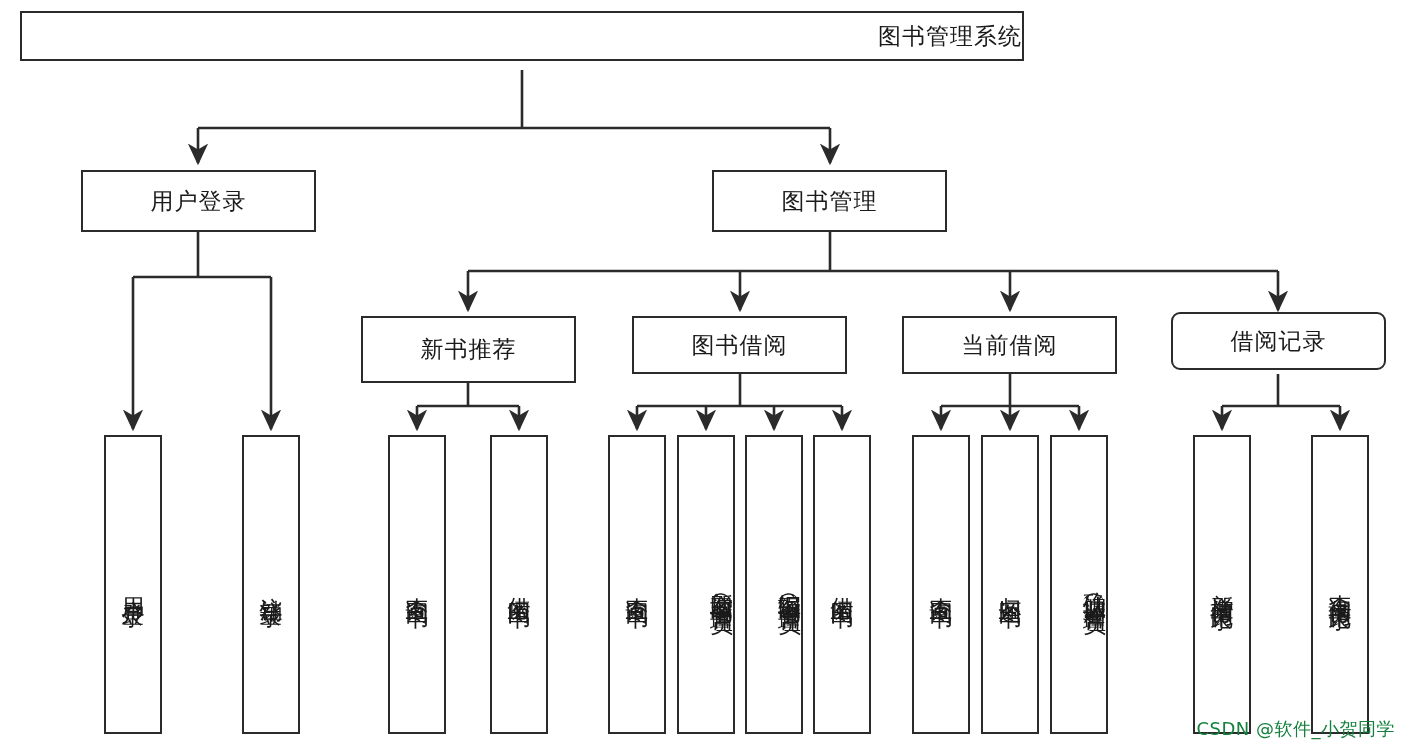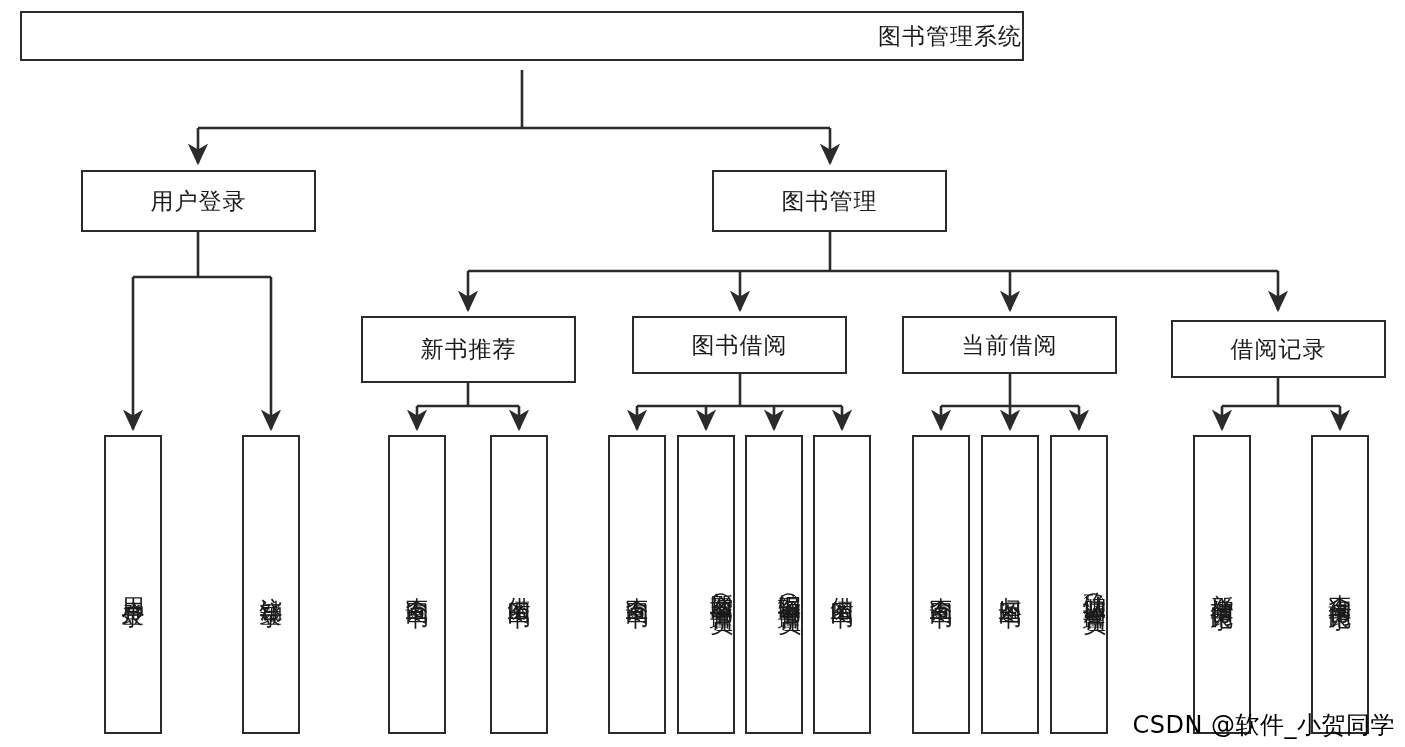--- a/index.html
+++ b/index.html
@@ -50,22 +50,22 @@
     left: 0;
     top: 0;
     width: 1405px;
     height: 747px;
     pointer-events: none;
   }
   #watermark {
     position: absolute;
     right: 10px;
     bottom: 6px;
-    font-size: 24px;
-    color: #000000;
+    font-size: 18px;
+    color: #15803d;
     white-space: nowrap;
     letter-spacing: 0.5px;
   }
 </style>
 </head>
 <body>
 
 <div id="canvas">
 
   <svg id="lines" viewBox="0 0 1405 747" width="1405" height="747" xmlns="http://www.w3.org/2000/svg">
@@ -131,21 +131,21 @@
 
   <div class="node h" style="left:361px; top:316px; width:215px; height:67px;">
     <span>新书推荐</span>
   </div>
   <div class="node h" style="left:632px; top:316px; width:215px; height:58px;">
     <span>图书借阅</span>
   </div>
   <div class="node h" style="left:902px; top:316px; width:215px; height:58px;align-items:center;">
     <span>当前借阅</span>
   </div>
-  <div class="node h" style="left:1171px; top:320px; width:215px; height:58px;">
+  <div class="node h" style="left:1171px; top:312px; width:215px; height:58px;border-radius:9px;">
     <span>借阅记录</span>
   </div>
 
   <div class="node v mid" style="left:104px; top:435px; width:58px; height:299px;">
     <span>用户登录</span>
   </div>
   <div class="node v mid" style="left:242px; top:435px; width:58px; height:299px;">
     <span>注销登录</span>
   </div>
 

